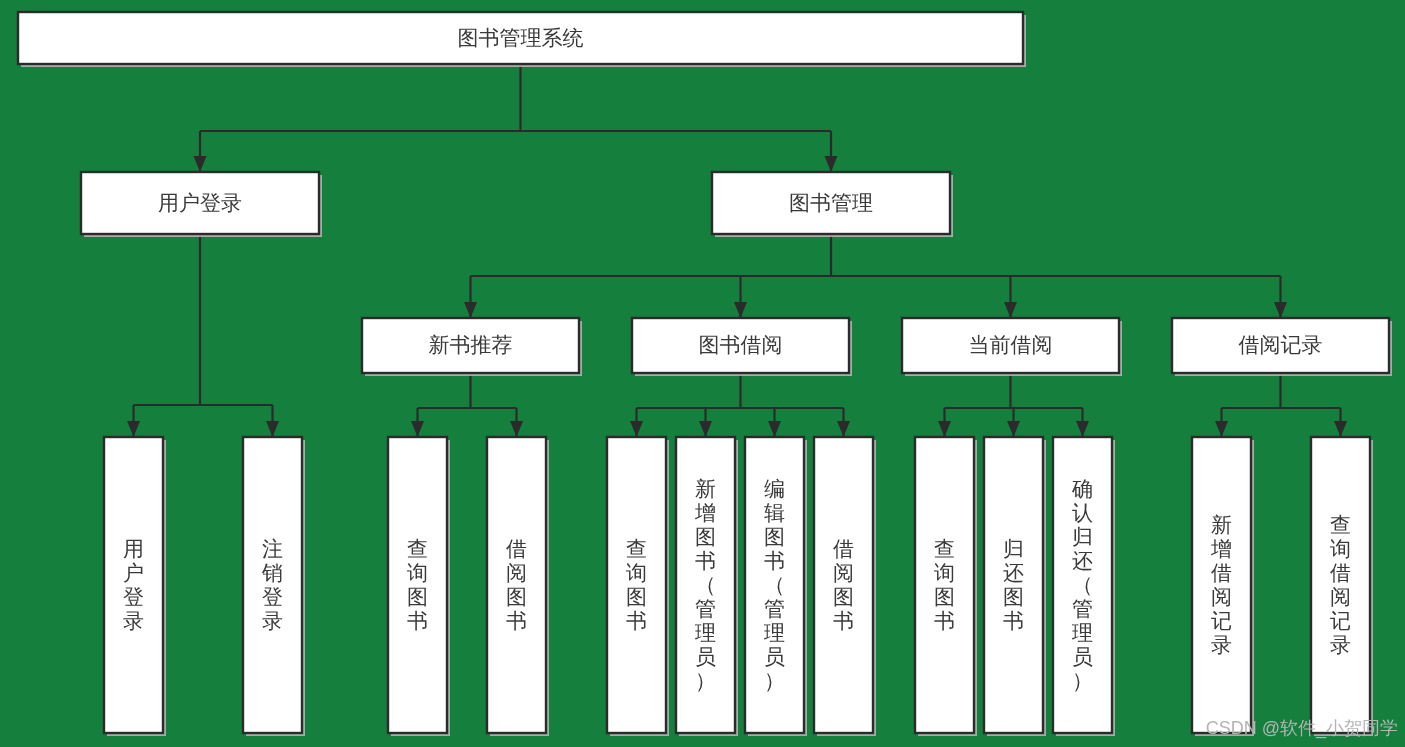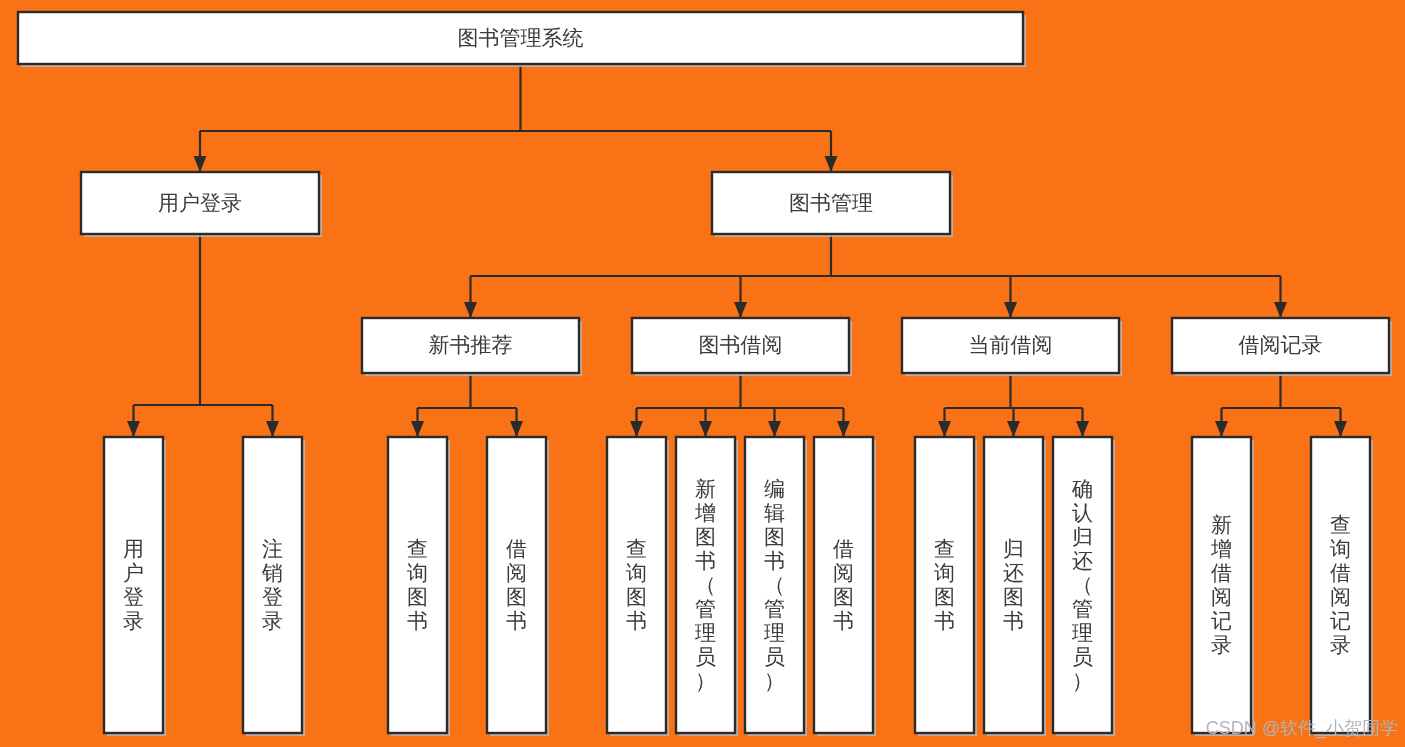--- a/index.html
+++ b/index.html
@@ -11,21 +11,21 @@
   body {
     font-family: "Liberation Sans", "DejaVu Sans", sans-serif;
     width: 1405px;
     height: 747px;
     overflow: hidden;
   }
   #diagram-root {
     position: relative;
     width: 1405px;
     height: 747px;
-    background: #f97316;
+    background: #15803d;
   }
   svg#diagram-svg {
     position: absolute;
     left: 0;
     top: 0;
     width: 1405px;
     height: 747px;
     display: block;
   }
   .node-box {

